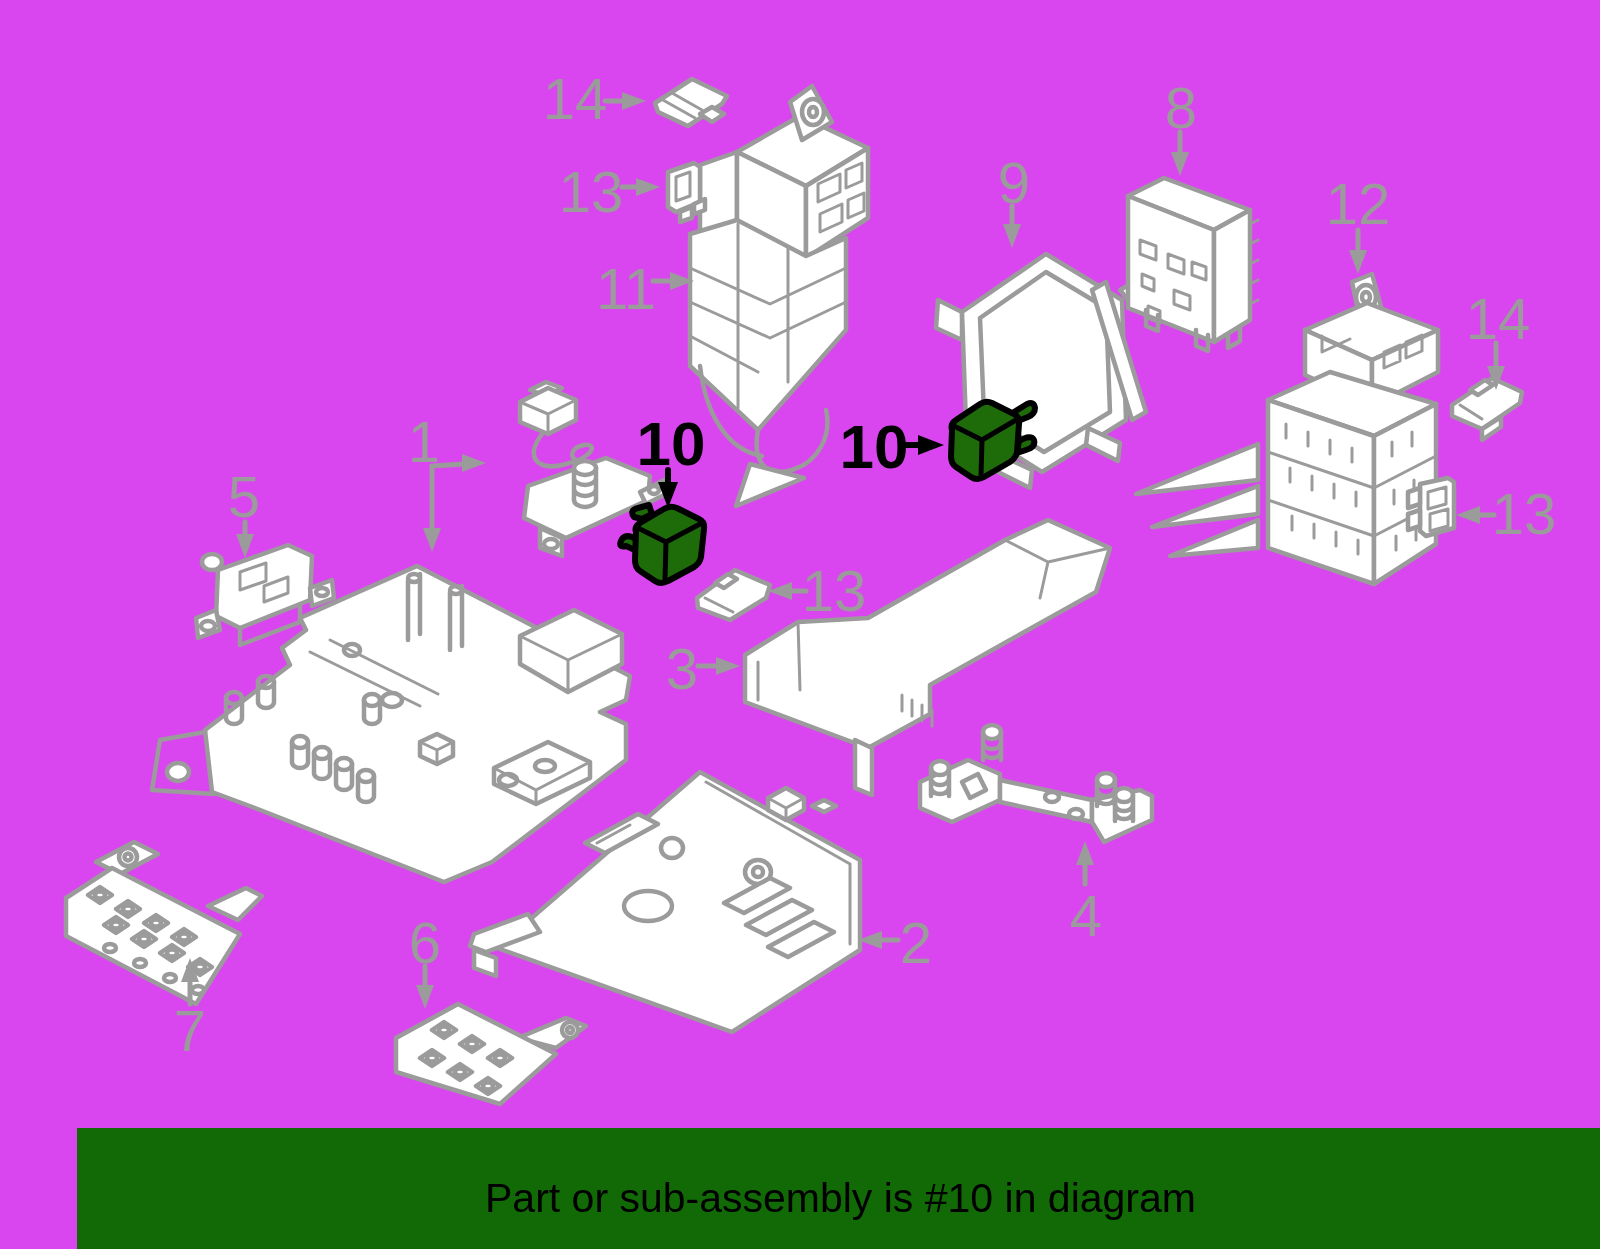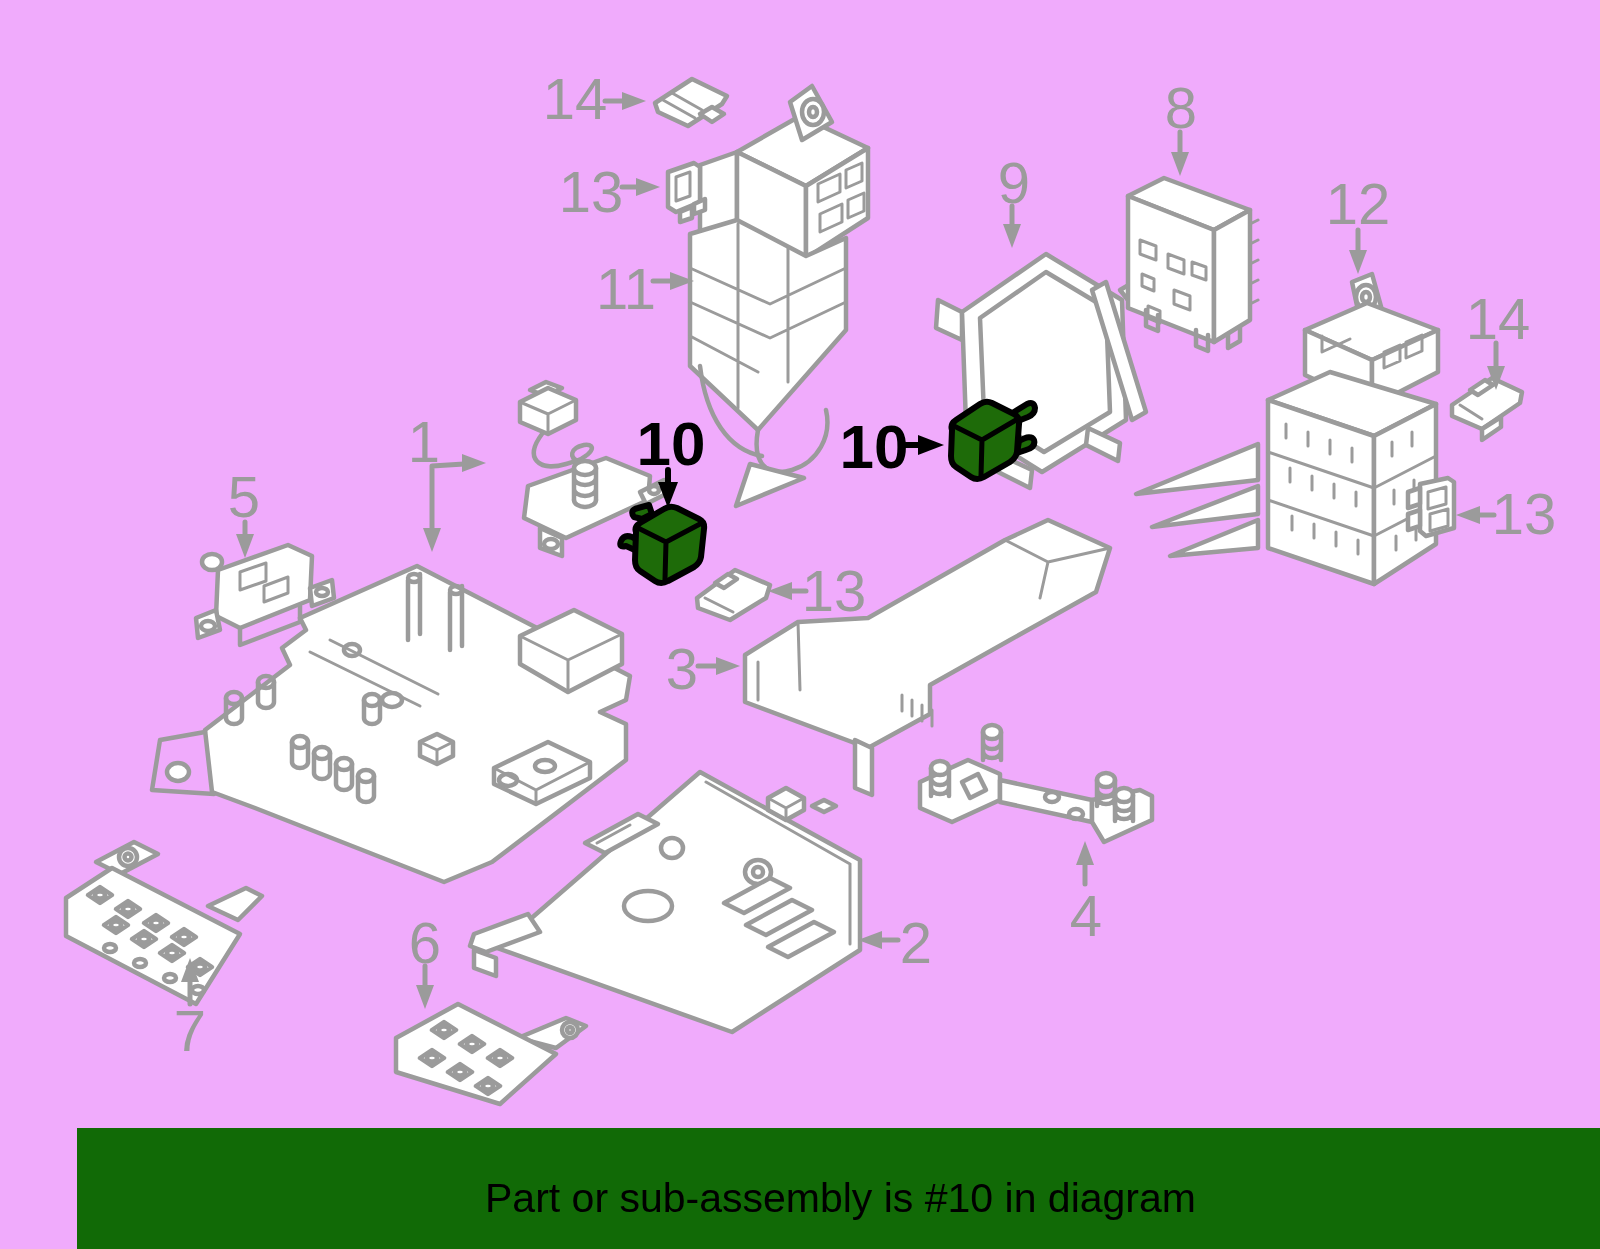--- a/index.html
+++ b/index.html
@@ -1,16 +1,16 @@
 <!DOCTYPE html>
 <html><head>
 <meta charset="utf-8">
 <style>
   html,body{margin:0;padding:0;background:#ffffff;}
-  #stage{position:relative;width:1600px;height:1249px;background:#f0abfc;overflow:hidden;
+  #stage{position:relative;width:1600px;height:1249px;background:#d946ef;overflow:hidden;
          font-family:"Liberation Sans",sans-serif;}
   svg{position:absolute;left:0;top:0;}
   .ln{fill:none;stroke:#9b9b9b;stroke-width:4.5;stroke-linecap:round;stroke-linejoin:round;}
   .lnf{fill:#ffffff;stroke:#9b9b9b;stroke-width:4.5;stroke-linejoin:round;}
   .thin{fill:none;stroke:#9b9b9b;stroke-width:3;stroke-linecap:round;stroke-linejoin:round;}
   .hl{fill:#1e6b09;stroke:#000000;stroke-width:6;stroke-linejoin:round;stroke-linecap:round;}
   .hlln{fill:none;stroke:#000000;stroke-width:5;stroke-linecap:round;stroke-linejoin:round;}
   .ar{fill:none;stroke:#9b9b9b;stroke-width:5;stroke-linecap:round;}
   .ah{fill:#9b9b9b;stroke:none;}
   .arb{fill:none;stroke:#000000;stroke-width:6;stroke-linecap:round;}

